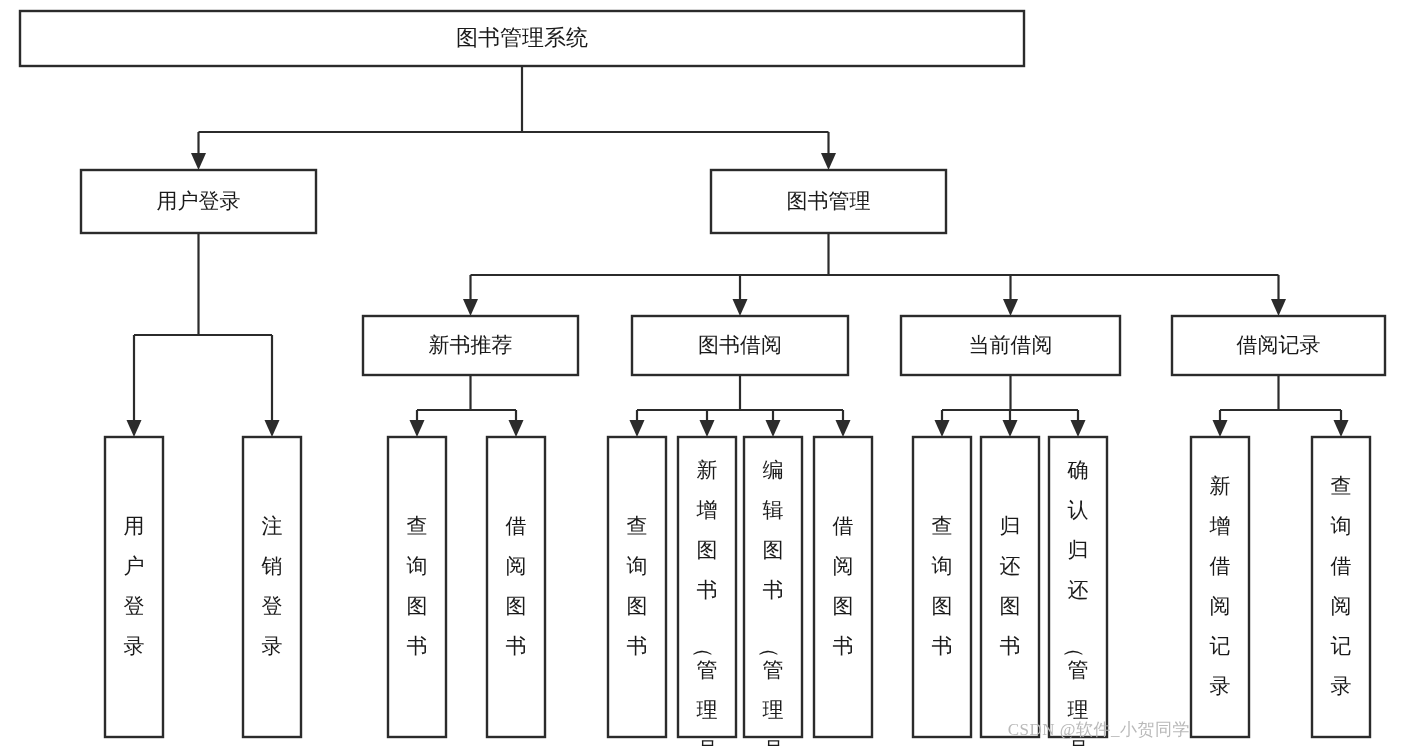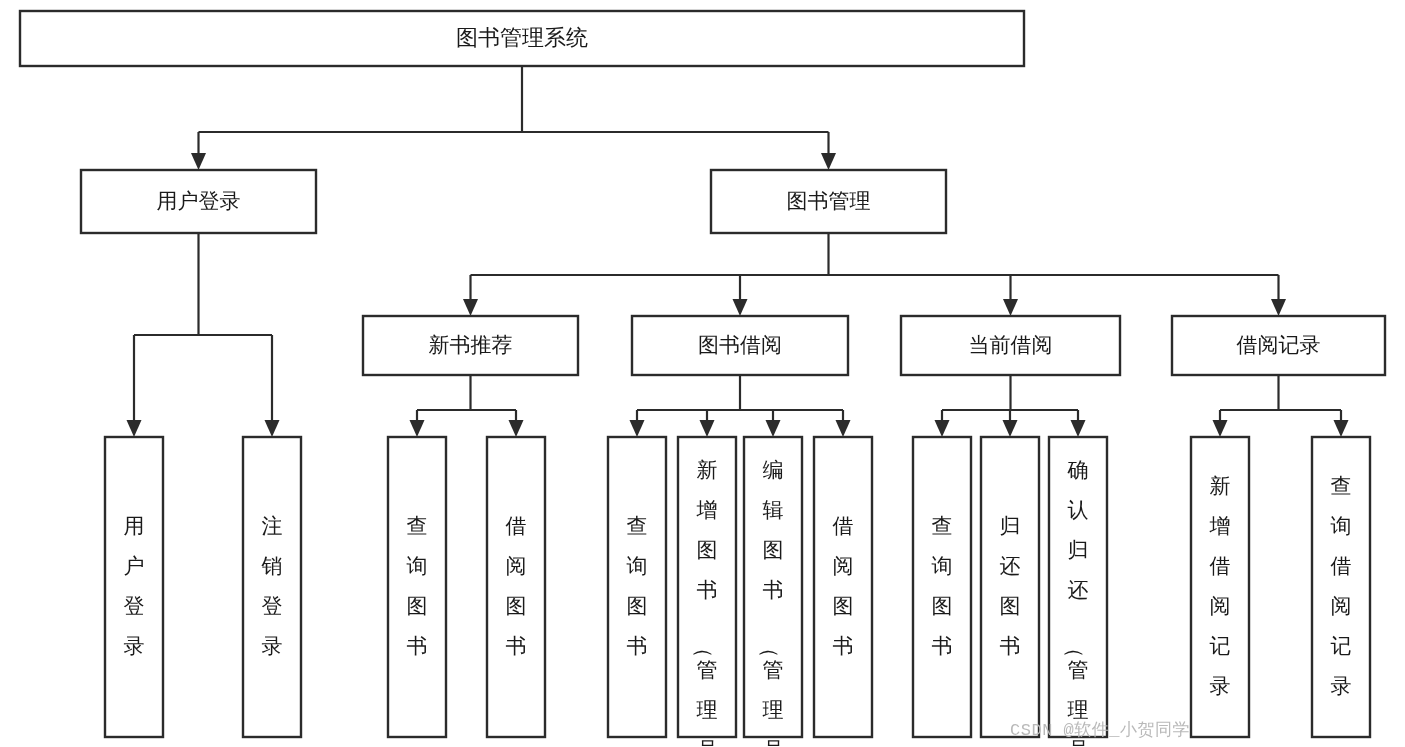--- a/index.html
+++ b/index.html
@@ -49,21 +49,21 @@
     fill: none;
   }
   .arrow-head {
     fill: #2b2b2b;
     stroke: none;
   }
   .watermark-text {
     position: absolute;
     right: 8px;
     bottom: 6px;
-    font-family: Liberation Mono, monospace;
+    font-family: Liberation Serif, serif;
     font-size: 17px;
     color: #b9b9b9;
     letter-spacing: 0.5px;
     white-space: nowrap;
     user-select: none;
   }
 </style>
 </head>
 <body>
 

